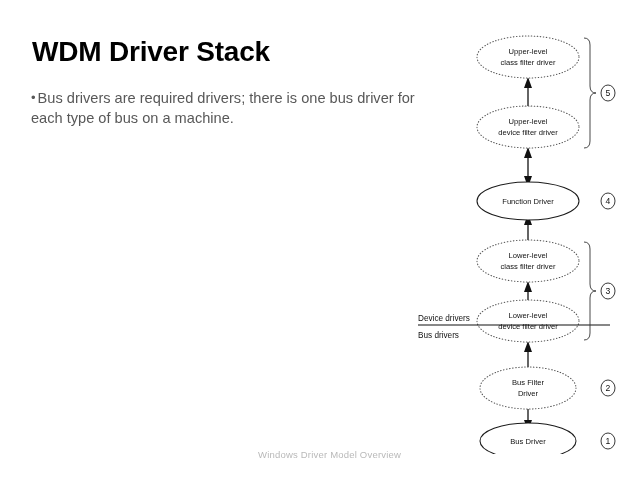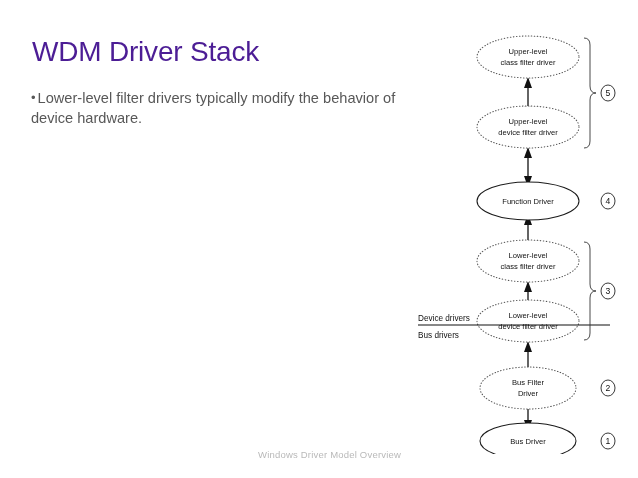--- a/index.html
+++ b/index.html
@@ -21,22 +21,22 @@
     inset: 0;
     background: #ffffff;
   }
 
   
   #slide-title {
     position: absolute;
     left: 32px;
     top: 36px;
     font-size: 28px;
-    font-weight: normal;
-    color: #4c1d95;
+    font-weight: bold;
+    color: #000000;
     letter-spacing: -0.2px;
     white-space: nowrap;
   }
 
   
   #body-column {
     position: absolute;
     left: 31px;
     top: 88px;
     width: 386px;
@@ -133,21 +133,21 @@
 </style>
 </head>
 <body>
 
 <div id="slide">
 
   <div id="slide-title">WDM Driver Stack</div>
 
   <div id="body-column">
     <div class="bullet-item">
-      <span class="bullet-dot">•</span><span class="bullet-text">Lower-level filter drivers typically modify the behavior of device hardware.</span>
+      <span class="bullet-dot">•</span><span class="bullet-text">Bus drivers are required drivers; there is one bus driver for each type of bus on a machine.</span>
     </div>
   </div>
 
   <div id="footer-note">Windows Driver Model Overview</div>
 
   <div id="diagram">
     <svg width="226" height="430" viewBox="0 0 226 430" xmlns="http://www.w3.org/2000/svg">
 
       <g>
 

